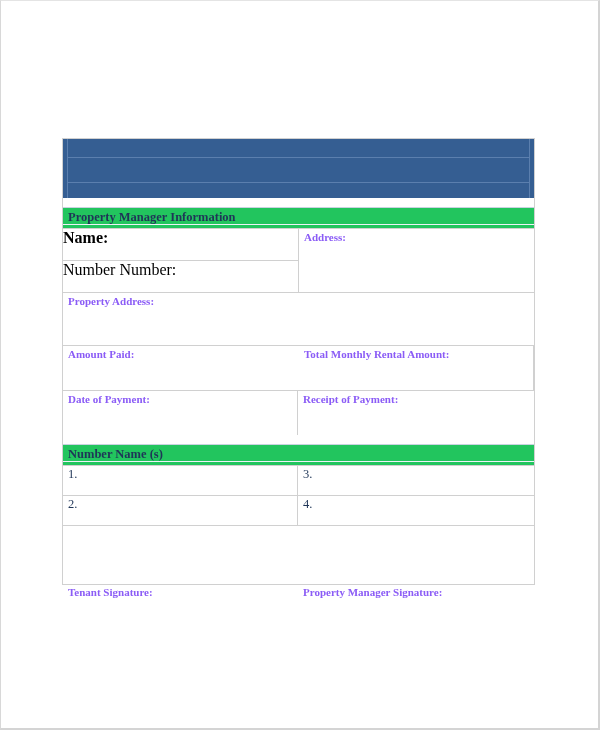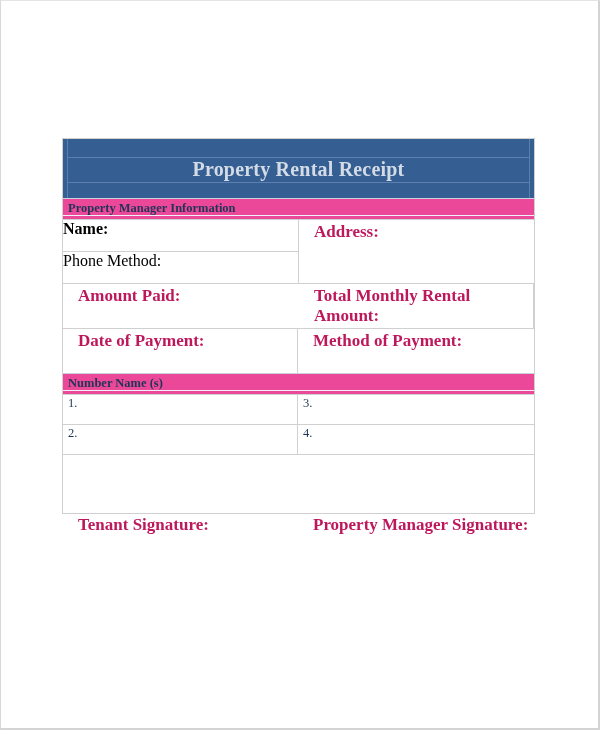--- a/index.html
+++ b/index.html
@@ -24,94 +24,99 @@
     position: absolute; left: 4px; right: 4px; height: 1px; background: #5b7fae;
   }
   .title-bar .vline {
     position: absolute; top: 0; bottom: 0; width: 1px; background: #5b7fae;
   }
   .title-text {
     position: absolute; left: 0; right: 0; top: 19px; text-align: center;
     color: #d3dbe6; font-size: 20px; font-weight: bold; letter-spacing: 0.2px;
   }
   .section {
-    background: #ec4899; height: 20px; position: relative;
+    background: #22c55e; height: 20px; position: relative;
     border-top: 1px solid #c9d3e0;
+    margin-top: 9px;
   }
   .section .inner-line {
     position: absolute; left: 0; right: 0; bottom: 3px; height: 1px; background: #eef2f8;
   }
   .section .label {
     position: absolute; left: 5px; top: 2px; font-size: 12.5px; font-weight: bold; color: #1f3557;
   }
   .row { display: flex; border-top: 1px solid #d0d0d0; }
   .cell { position: relative; box-sizing: border-box; }
   .cell.left { width: 235px; border-right: 1px solid #d0d0d0; }
   .cell.right { flex: 1; }
   .cell.full { flex: 1; }
   .cell .lbl {
-    position: absolute; left: 15px; top: 2px; font-size: 17px; font-weight: bold; color: #be185d;
+    position: absolute; left: 5px; top: 2px; font-size: 11px; font-weight: bold; color: #8b5cf6;
   }
   .cell .num {
     position: absolute; left: 5px; top: 1px; font-size: 12.5px; color: #1f3557;
   }
   .name-phone { display: flex; flex-direction: column; width: 235px; border-right: 1px solid #d0d0d0; }
   .name-phone .sub { height: 31px; position: relative; }
   .name-phone .sub + .sub { border-top: 1px solid #d0d0d0; }
 </style>
 </head>
 <body>
 
 <div class="page">
   <div class="form">
 
     <div class="title-bar">
       <div class="line" style="top:18px;"></div>
       <div class="line" style="top:43px;"></div>
       <div class="vline" style="left:4px;"></div>
       <div class="vline" style="right:4px;"></div>
-      <div class="title-text">Property Rental Receipt</div>
     </div>
 
     <div class="section">
       <div class="inner-line"></div>
       <span class="label">Property Manager Information</span>
     </div>
 
     <div class="row" style="height:63px;">
       <div class="name-phone">
         <div class="sub">
           <span class="lbl" style="font-weight:bold;">Name:</span>
         </div>
         <div class="sub">
-          <span class="lbl">Phone Method:</span>
+          <span class="lbl">Number Number:</span>
         </div>
       </div>
       <div class="cell right">
         <span class="lbl">Address:</span>
       </div>
     </div>
 
 
+    <div class="row" style="height:52px;">
+      <div class="cell full">
+        <span class="lbl">Property Address:</span>
+      </div>
+    </div>
 
     <div class="row" style="height:44px;">
       <div class="cell right">
         <span class="lbl">Amount Paid:</span>
       </div>
       <div class="cell left">
         <span class="lbl">Total Monthly Rental Amount:</span>
       </div>
     </div>
 
     <div class="row" style="height:44px;justify-content:center;">
       <div class="cell left">
         <span class="lbl">Date of Payment:</span>
       </div>
       <div class="cell right">
-        <span class="lbl">Method of Payment:</span>
+        <span class="lbl">Receipt of Payment:</span>
       </div>
     </div>
 
     <div class="section">
       <div class="inner-line"></div>
       <span class="label">Number Name (s)</span>
     </div>
 
     <div class="row" style="height:29px;">
       <div class="cell left">

